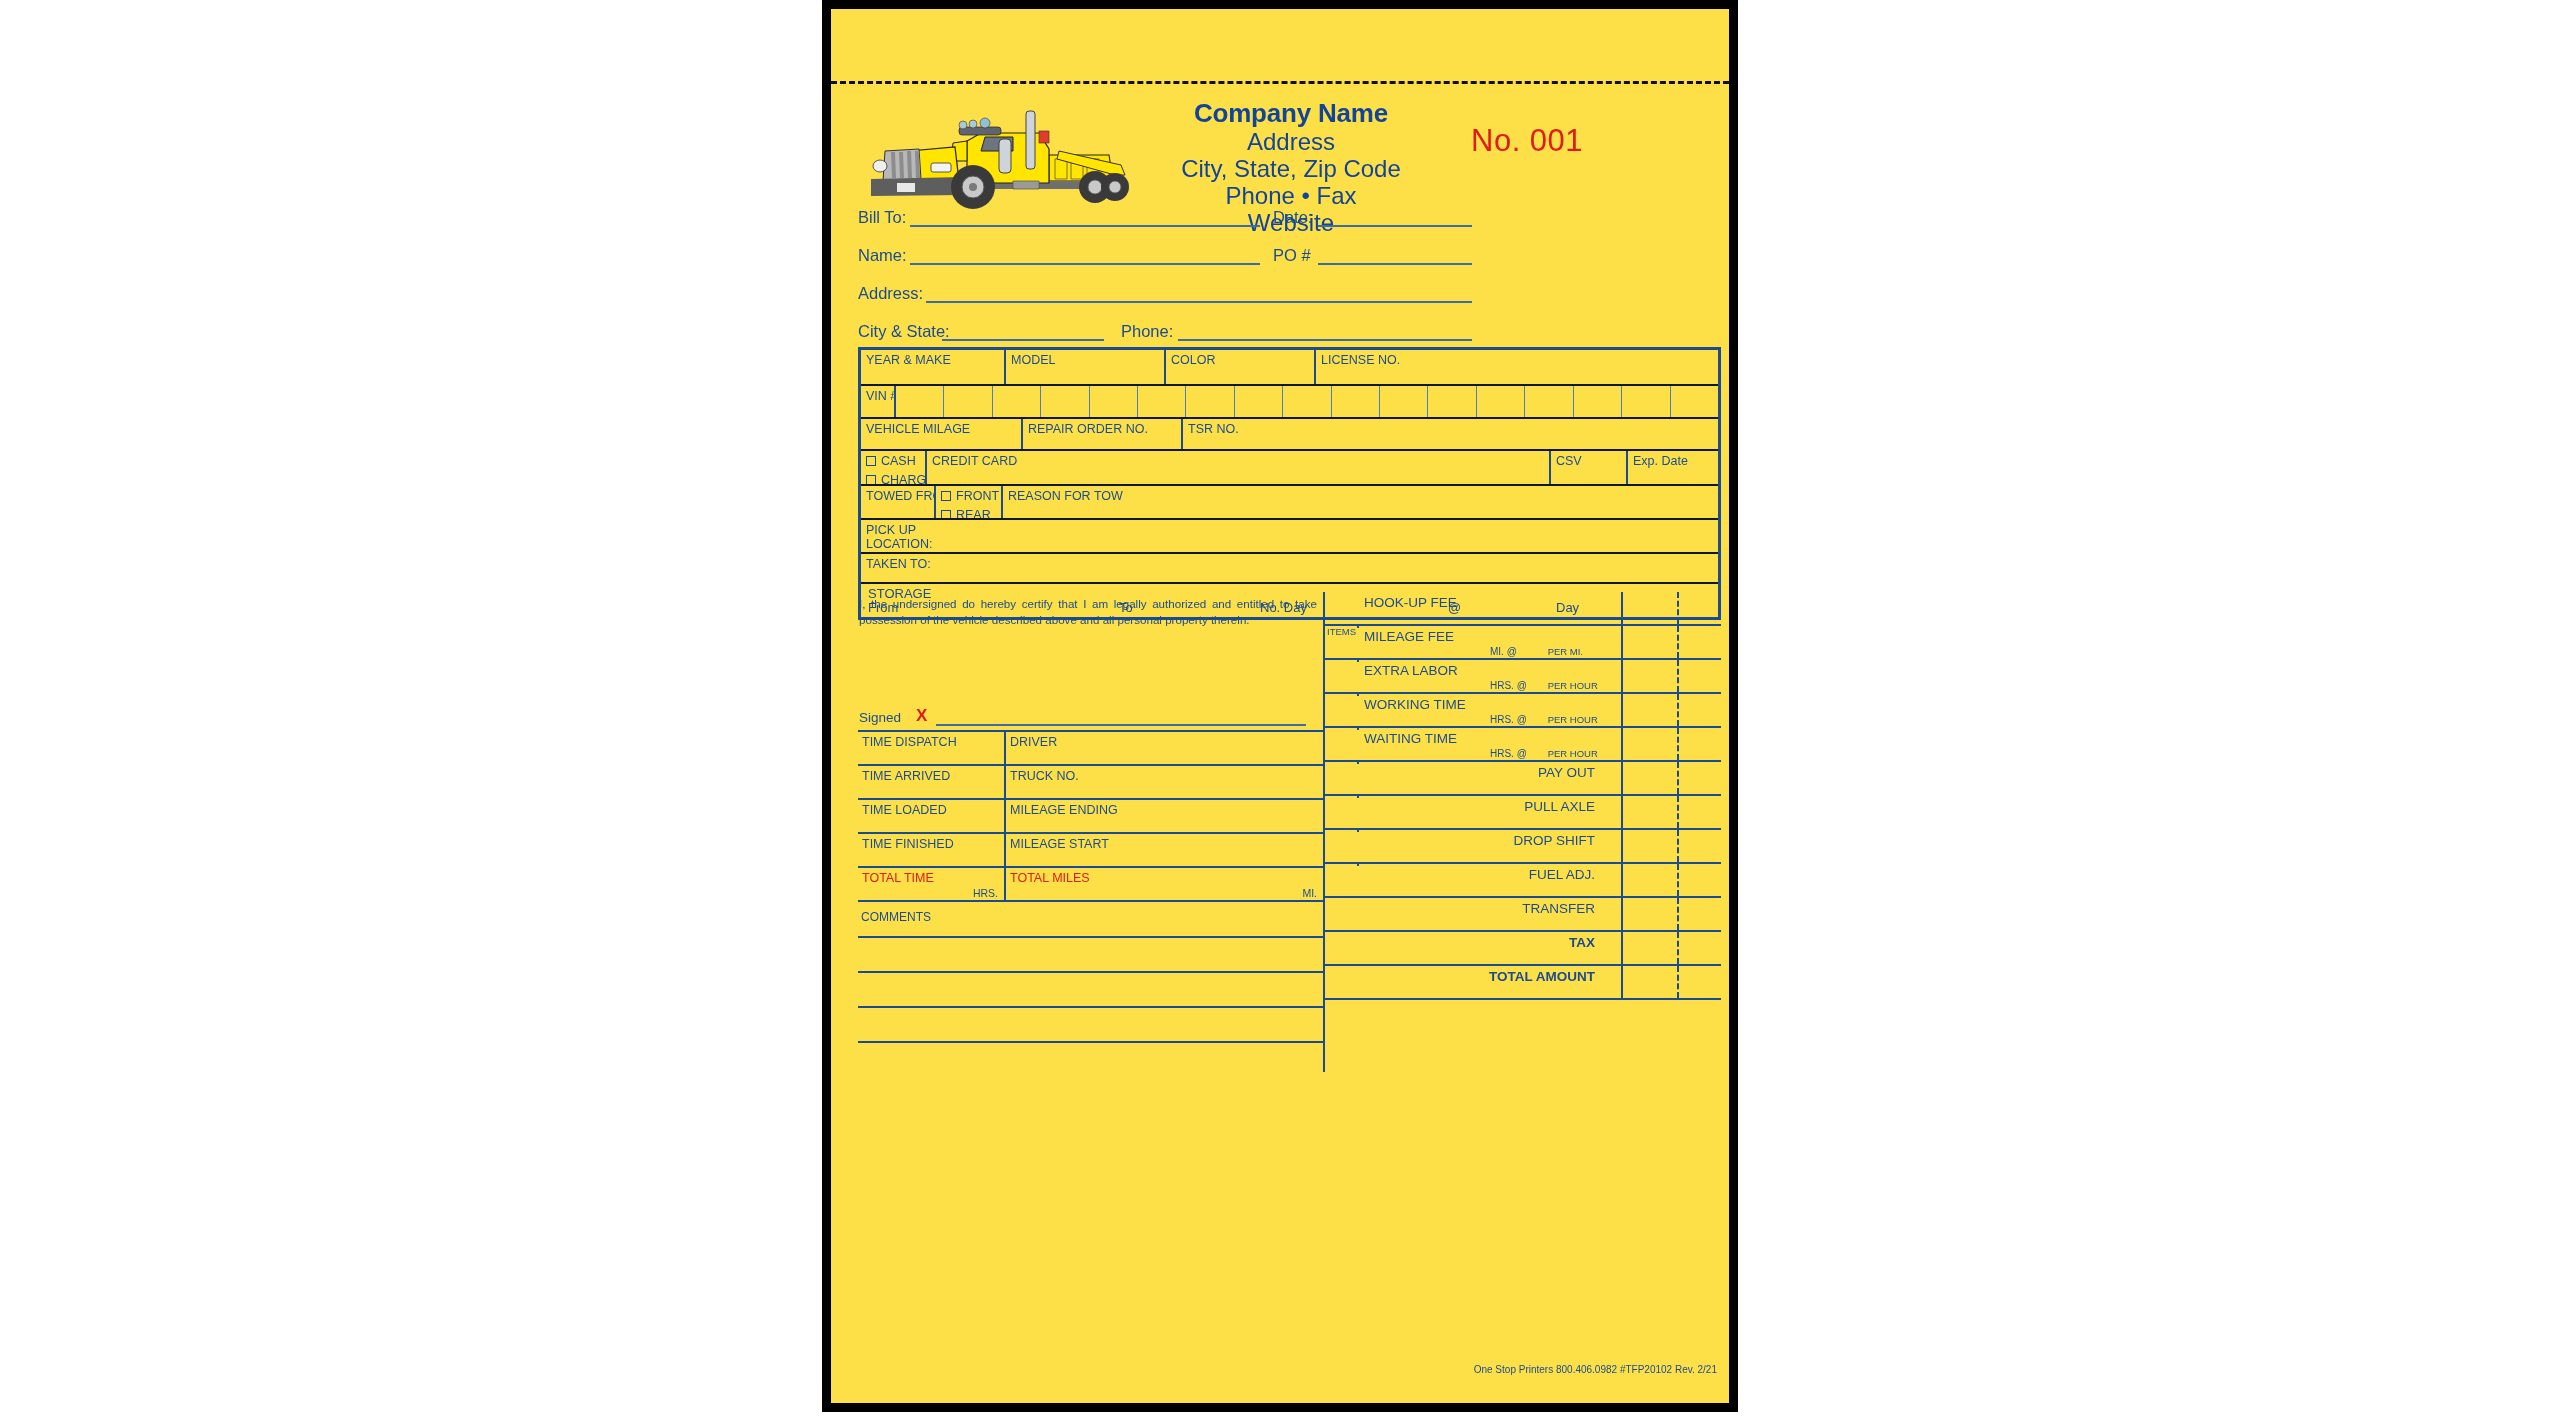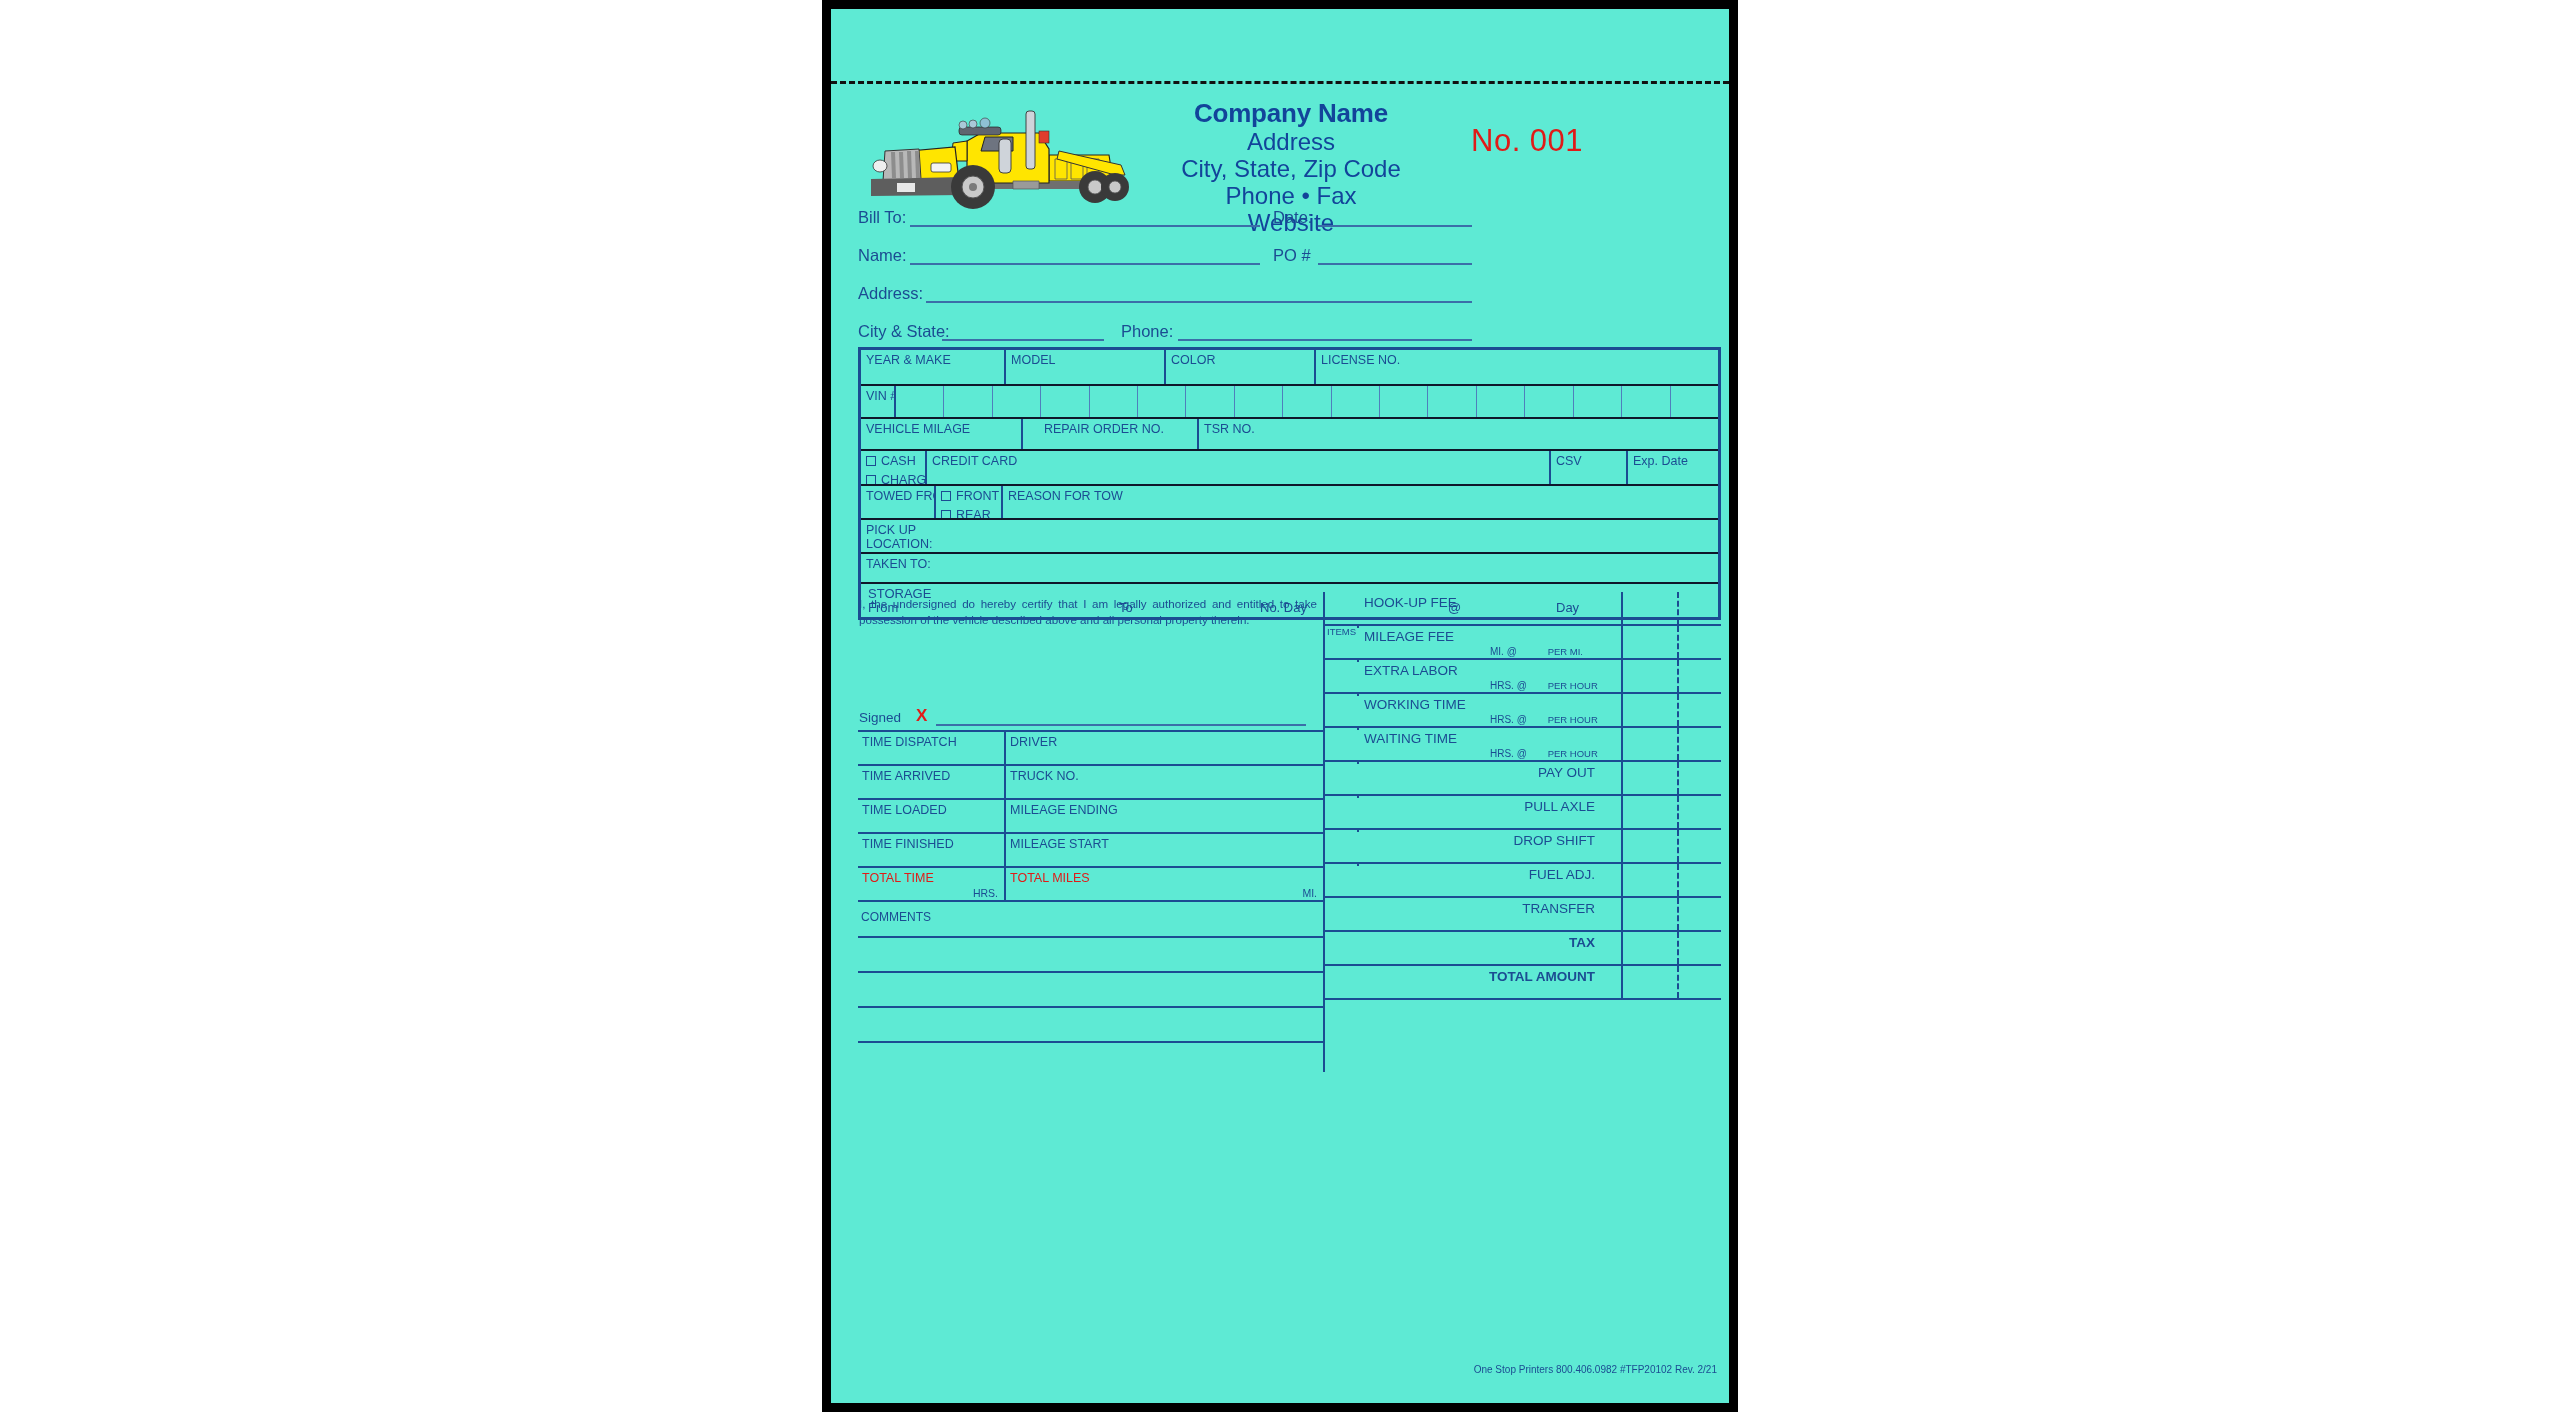--- a/index.html
+++ b/index.html
@@ -3,21 +3,21 @@
 <meta charset="utf-8">
 <style>
   html,body{margin:0;padding:0;background:#ffffff;}
   body{width:2560px;height:1422px;position:relative;font-family:"Liberation Sans",sans-serif;}
 
   
   .page-frame{
     position:absolute; left:822px; top:0px; width:916px; height:1412px;
     border:9px solid #000; background:#fff; box-sizing:border-box;
   }
-  .page-inner{position:relative;width:100%;height:100%;background:#5eead4;}
+  .page-inner{position:relative;width:100%;height:100%;background:#fde047;}
 
   .tear-line{
     position:absolute; left:0; top:72px; width:100%; height:0;
     border-top:3px dashed #111;
   }
 
   
   .header{position:absolute; left:0; top:86px; width:100%; height:110px;}
   .truck-wrap{position:absolute; left:32px; top:8px; width:272px; height:108px;}
   .truck-wrap svg{width:100%;height:100%;display:block;}
@@ -256,21 +256,21 @@
         <div class="vin-cellx"></div>
         <div class="vin-cellx"></div>
         <div class="vin-cellx"></div>
       </div>
     </div>
 
     <div class="row" style="height:32px;">
       <div class="cell" style="width:162px;">
         <span class="cap">VEHICLE MILAGE</span>
       </div>
-      <div class="cell" style="width:160px;margin-left:16px;">
+      <div class="cell" style="width:160px;">
         <span class="cap">REPAIR ORDER NO.</span>
       </div>
       <div class="cell" style="flex:1;">
         <span class="cap">TSR NO.</span>
       </div>
     </div>
 
     <div class="row" style="height:35px;">
       <div class="cell" style="width:66px;padding-top:1px;">
         <div class="cbline">

